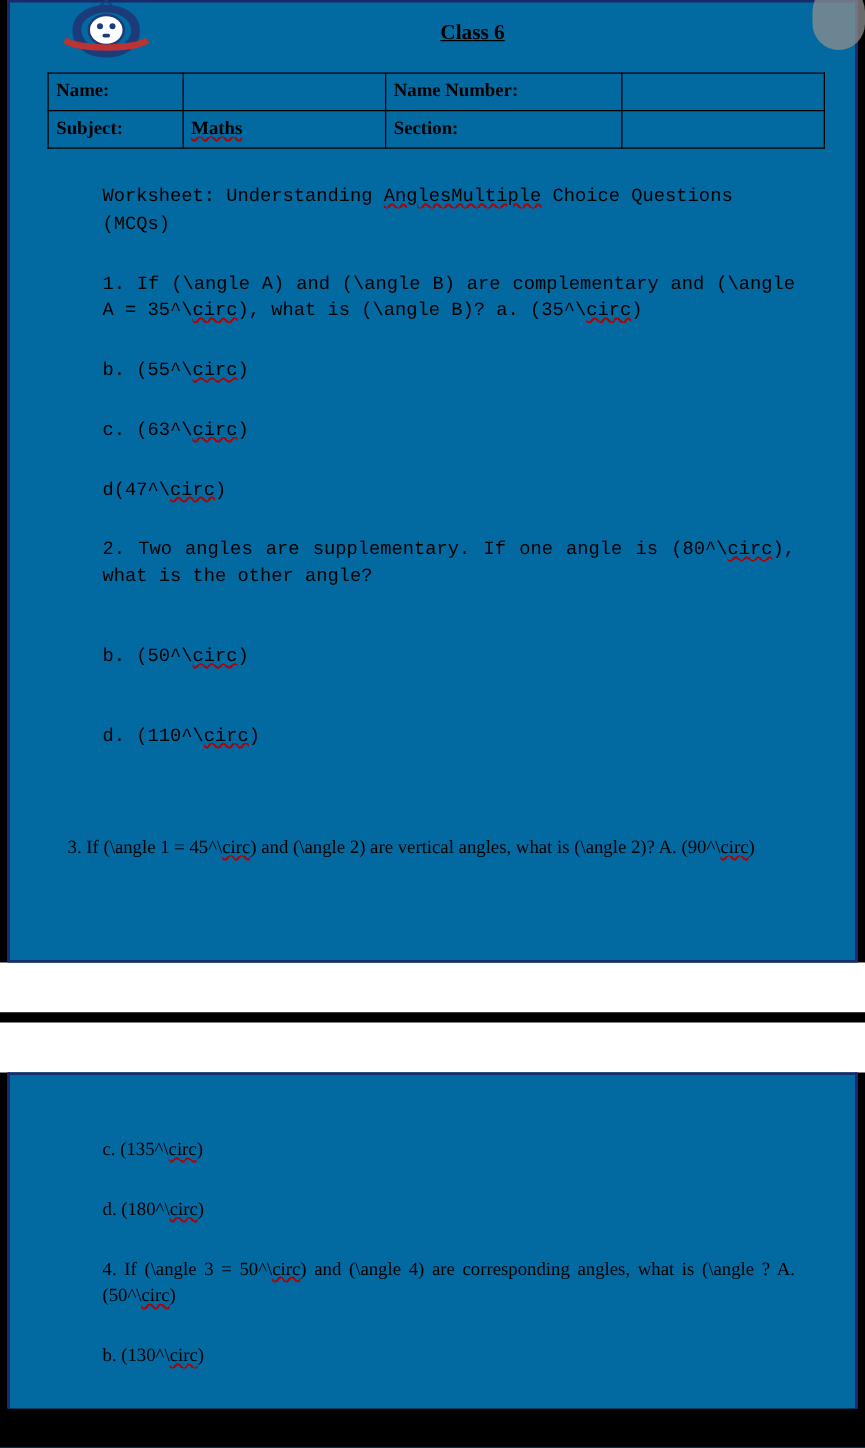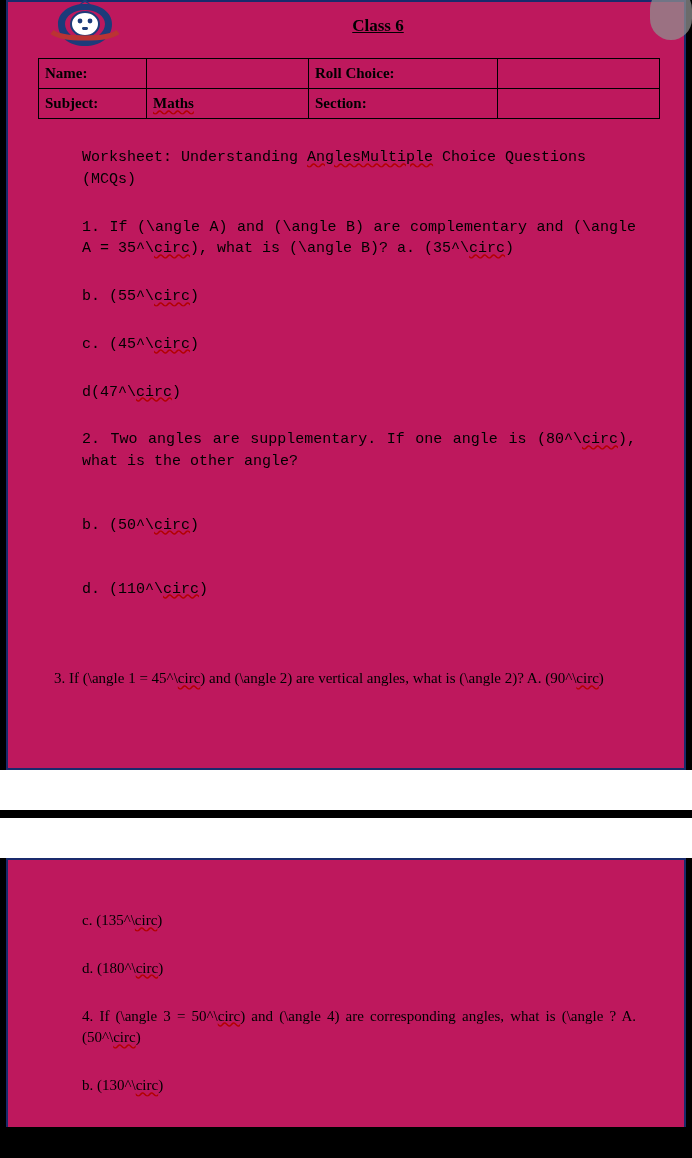--- a/index.html
+++ b/index.html
@@ -4,21 +4,21 @@
   <style>
     * { box-sizing: border-box; margin: 0; padding: 0; }
     body {
       font-family: "Times New Roman", Times, serif;
       font-size: 15px;
       color: #000;
       background: #000;
       width: 692px;
     }
     .page {
-      background: #be185d;
+      background: #0369a1;
       border: 2px solid #1a2a6c;
       margin: 0 6px;
       padding: 0;
       position: relative;
     }
     .page-gap {
       height: 40px;
       background: #fff;
       margin: 0;
     }
@@ -118,21 +118,21 @@
       </svg>
     </div>
     <div class="class-title">Class 6</div>
   </div>
 
   <table class="info">
     <tbody>
         <tr>
       <td class="lbl">Name:</td>
       <td class="val"></td>
-      <td class="lbl" style="width:28%">Roll Choice:</td>
+      <td class="lbl" style="width:28%">Name Number:</td>
       <td class="val"></td>
     </tr>
     <tr>
       <td class="lbl">Subject:</td>
       <td class="val"><span class="val-subj">Maths</span></td>
       <td class="lbl">Section:</td>
       <td class="val"></td>
     </tr>
   </tbody>
     </table>
@@ -142,21 +142,21 @@
       <span>Worksheet: Understanding </span><span class="w">AnglesMultiple</span><span> Choice Questions (MCQs)</span>
     </div>
     <div class="block-gap"></div>
 
     <div class="line linej">
       <span>1. If (\angle A) and (\angle B) are complementary and (\angle A = 35^\</span><span class="w">circ</span><span>), what is (\angle B)? a. (35^\</span><span class="w">circ</span><span>)</span>
     </div>
     <div class="block-gap"></div>
     <div class="line"><span>b. (55^\</span><span class="w">circ</span><span>)</span></div>
     <div class="block-gap"></div>
-    <div class="line"><span>c. (45^\</span><span class="w">circ</span><span>)</span></div>
+    <div class="line"><span>c. (63^\</span><span class="w">circ</span><span>)</span></div>
     <div class="block-gap"></div>
     <div class="line"><span>d(47^\</span><span class="w">circ</span><span>)</span></div>
     <div class="block-gap"></div>
 
     <div class="line linej">
       <span>2. Two angles are supplementary. If one angle is (80^\</span><span class="w">circ</span><span>), what is the other angle?</span>
     </div>
     <div class="block-gap"></div>
     <div class="block-gap"></div>
     <div class="line"><span>b. (50^\</span><span class="w">circ</span><span>)</span></div>

